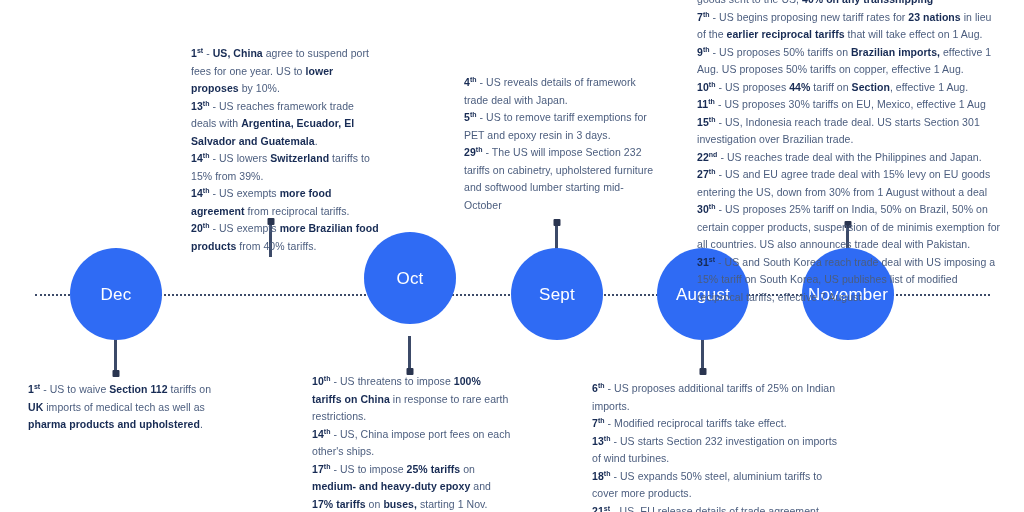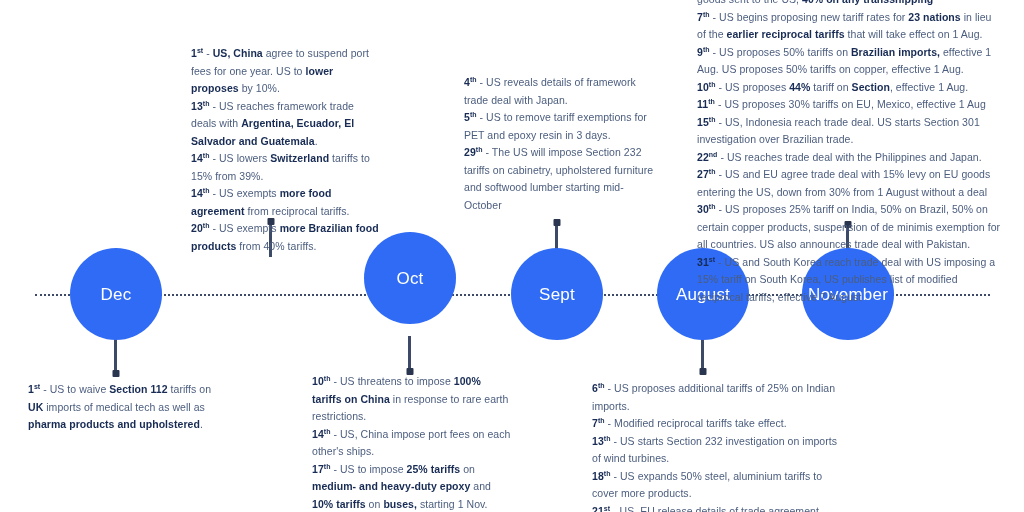--- a/index.html
+++ b/index.html
@@ -125,21 +125,21 @@
       <p><b>1<sup>st</sup></b> - <b>US, China</b> agree to suspend port fees for one year. US to <b>lower proposes</b> by 10%.</p>
       <p><b>13<sup>th</sup></b> - US reaches framework trade deals with <b>Argentina, Ecuador, El Salvador and Guatemala</b>.</p>
       <p><b>14<sup>th</sup></b> - US lowers <b>Switzerland</b> tariffs to 15% from 39%.</p>
       <p><b>14<sup>th</sup></b> - US exempts <b>more food agreement</b> from reciprocal tariffs.</p>
       <p><b>20<sup>th</sup></b> - US exempts <b>more Brazilian food products</b> from 40% tariffs.</p>
     </div>
 
   <div class="col" style="left:312px;top:373px;width:200px;">
       <p><b>10<sup>th</sup></b> - US threatens to impose <b>100% tariffs on China</b> in response to rare earth restrictions.</p>
       <p><b>14<sup>th</sup></b> - US, China impose port fees on each other's ships.</p>
-      <p><b>17<sup>th</sup></b> - US to impose <b>25% tariffs</b> on <b>medium- and heavy-duty epoxy</b> and <b>10% tariffs</b> on <b>buses,</b> starting 1 Nov.</p>
+      <p><b>17<sup>th</sup></b> - US to impose <b>25% tariffs</b> on <b>medium- and heavy-duty epoxy</b> and <b>17% tariffs</b> on <b>buses,</b> starting 1 Nov.</p>
     </div>
 
   <div class="col" style="left:464px;top:74px;width:190px;">
       <p><b>4<sup>th</sup></b> - US reveals details of framework trade deal with Japan.</p>
       <p><b>5<sup>th</sup></b> - US to remove tariff exemptions for PET and epoxy resin in 3 days.</p>
       <p><b>29<sup>th</sup></b> - The US will impose Section 232 tariffs on cabinetry, upholstered furniture and softwood lumber starting mid-October</p>
     </div>
 
   <div class="col" style="left:592px;top:380px;width:250px;">
       <p><b>6<sup>th</sup></b> - US proposes additional tariffs of 25% on Indian imports.</p>

